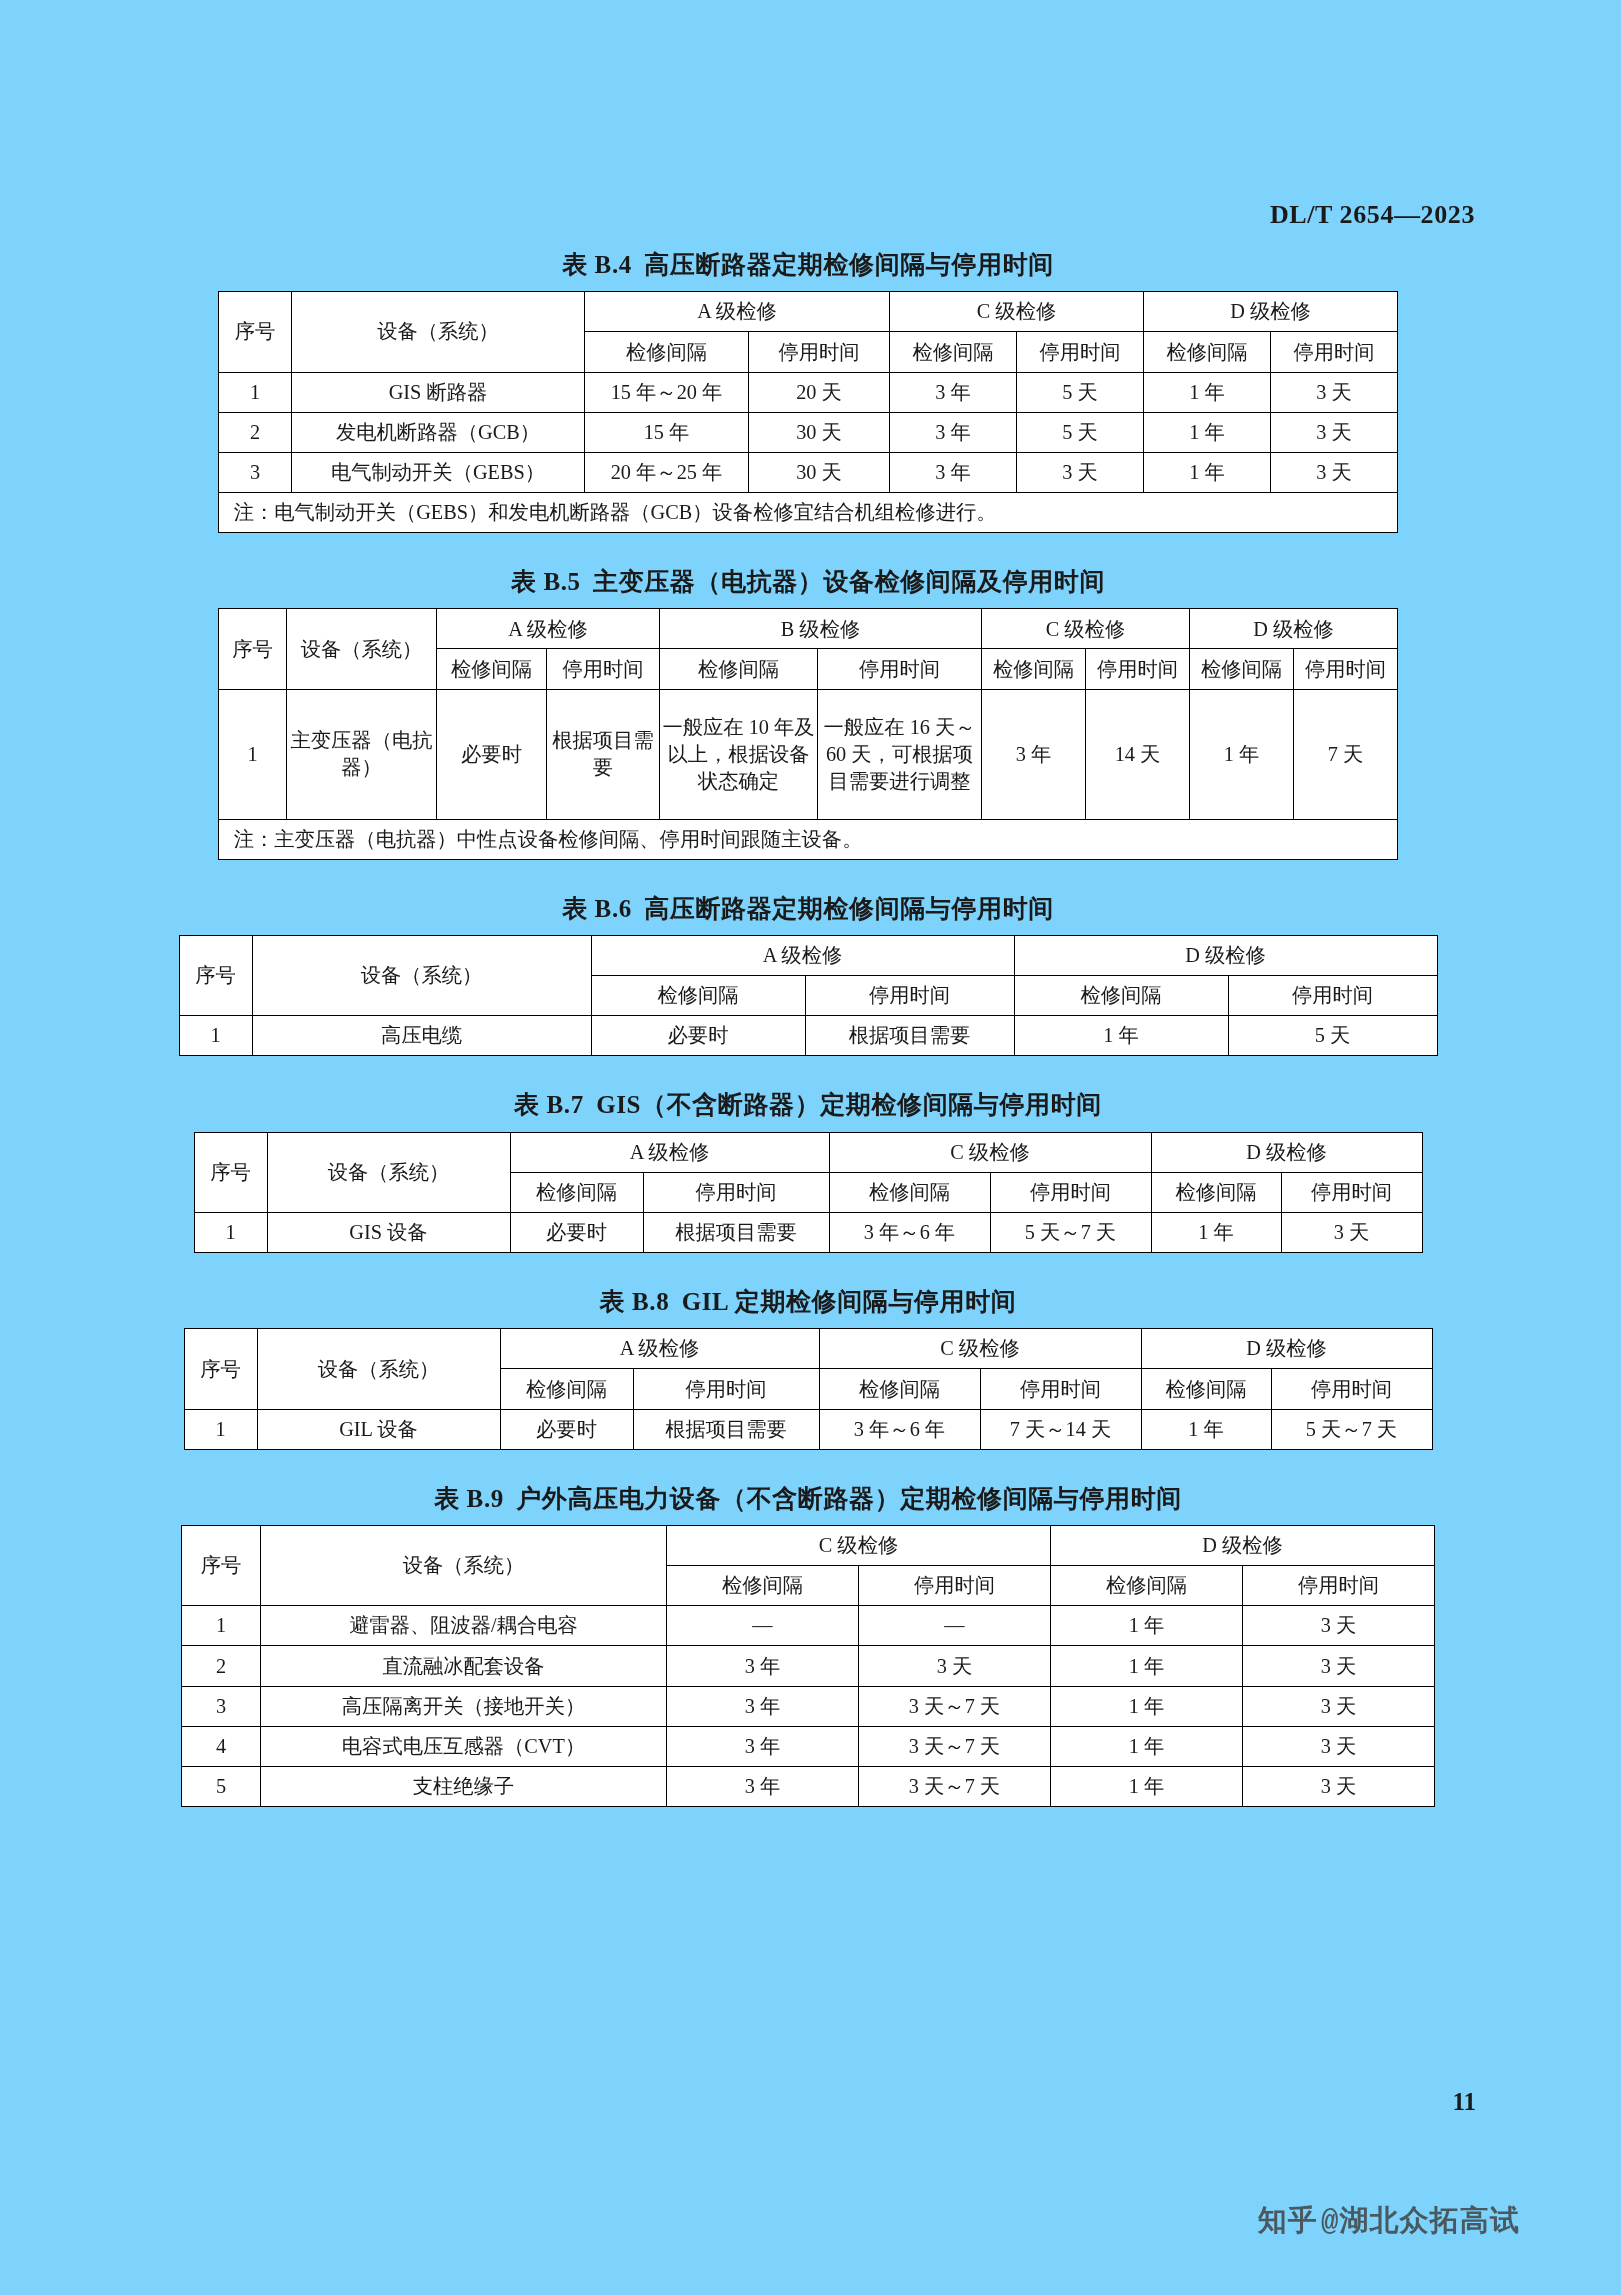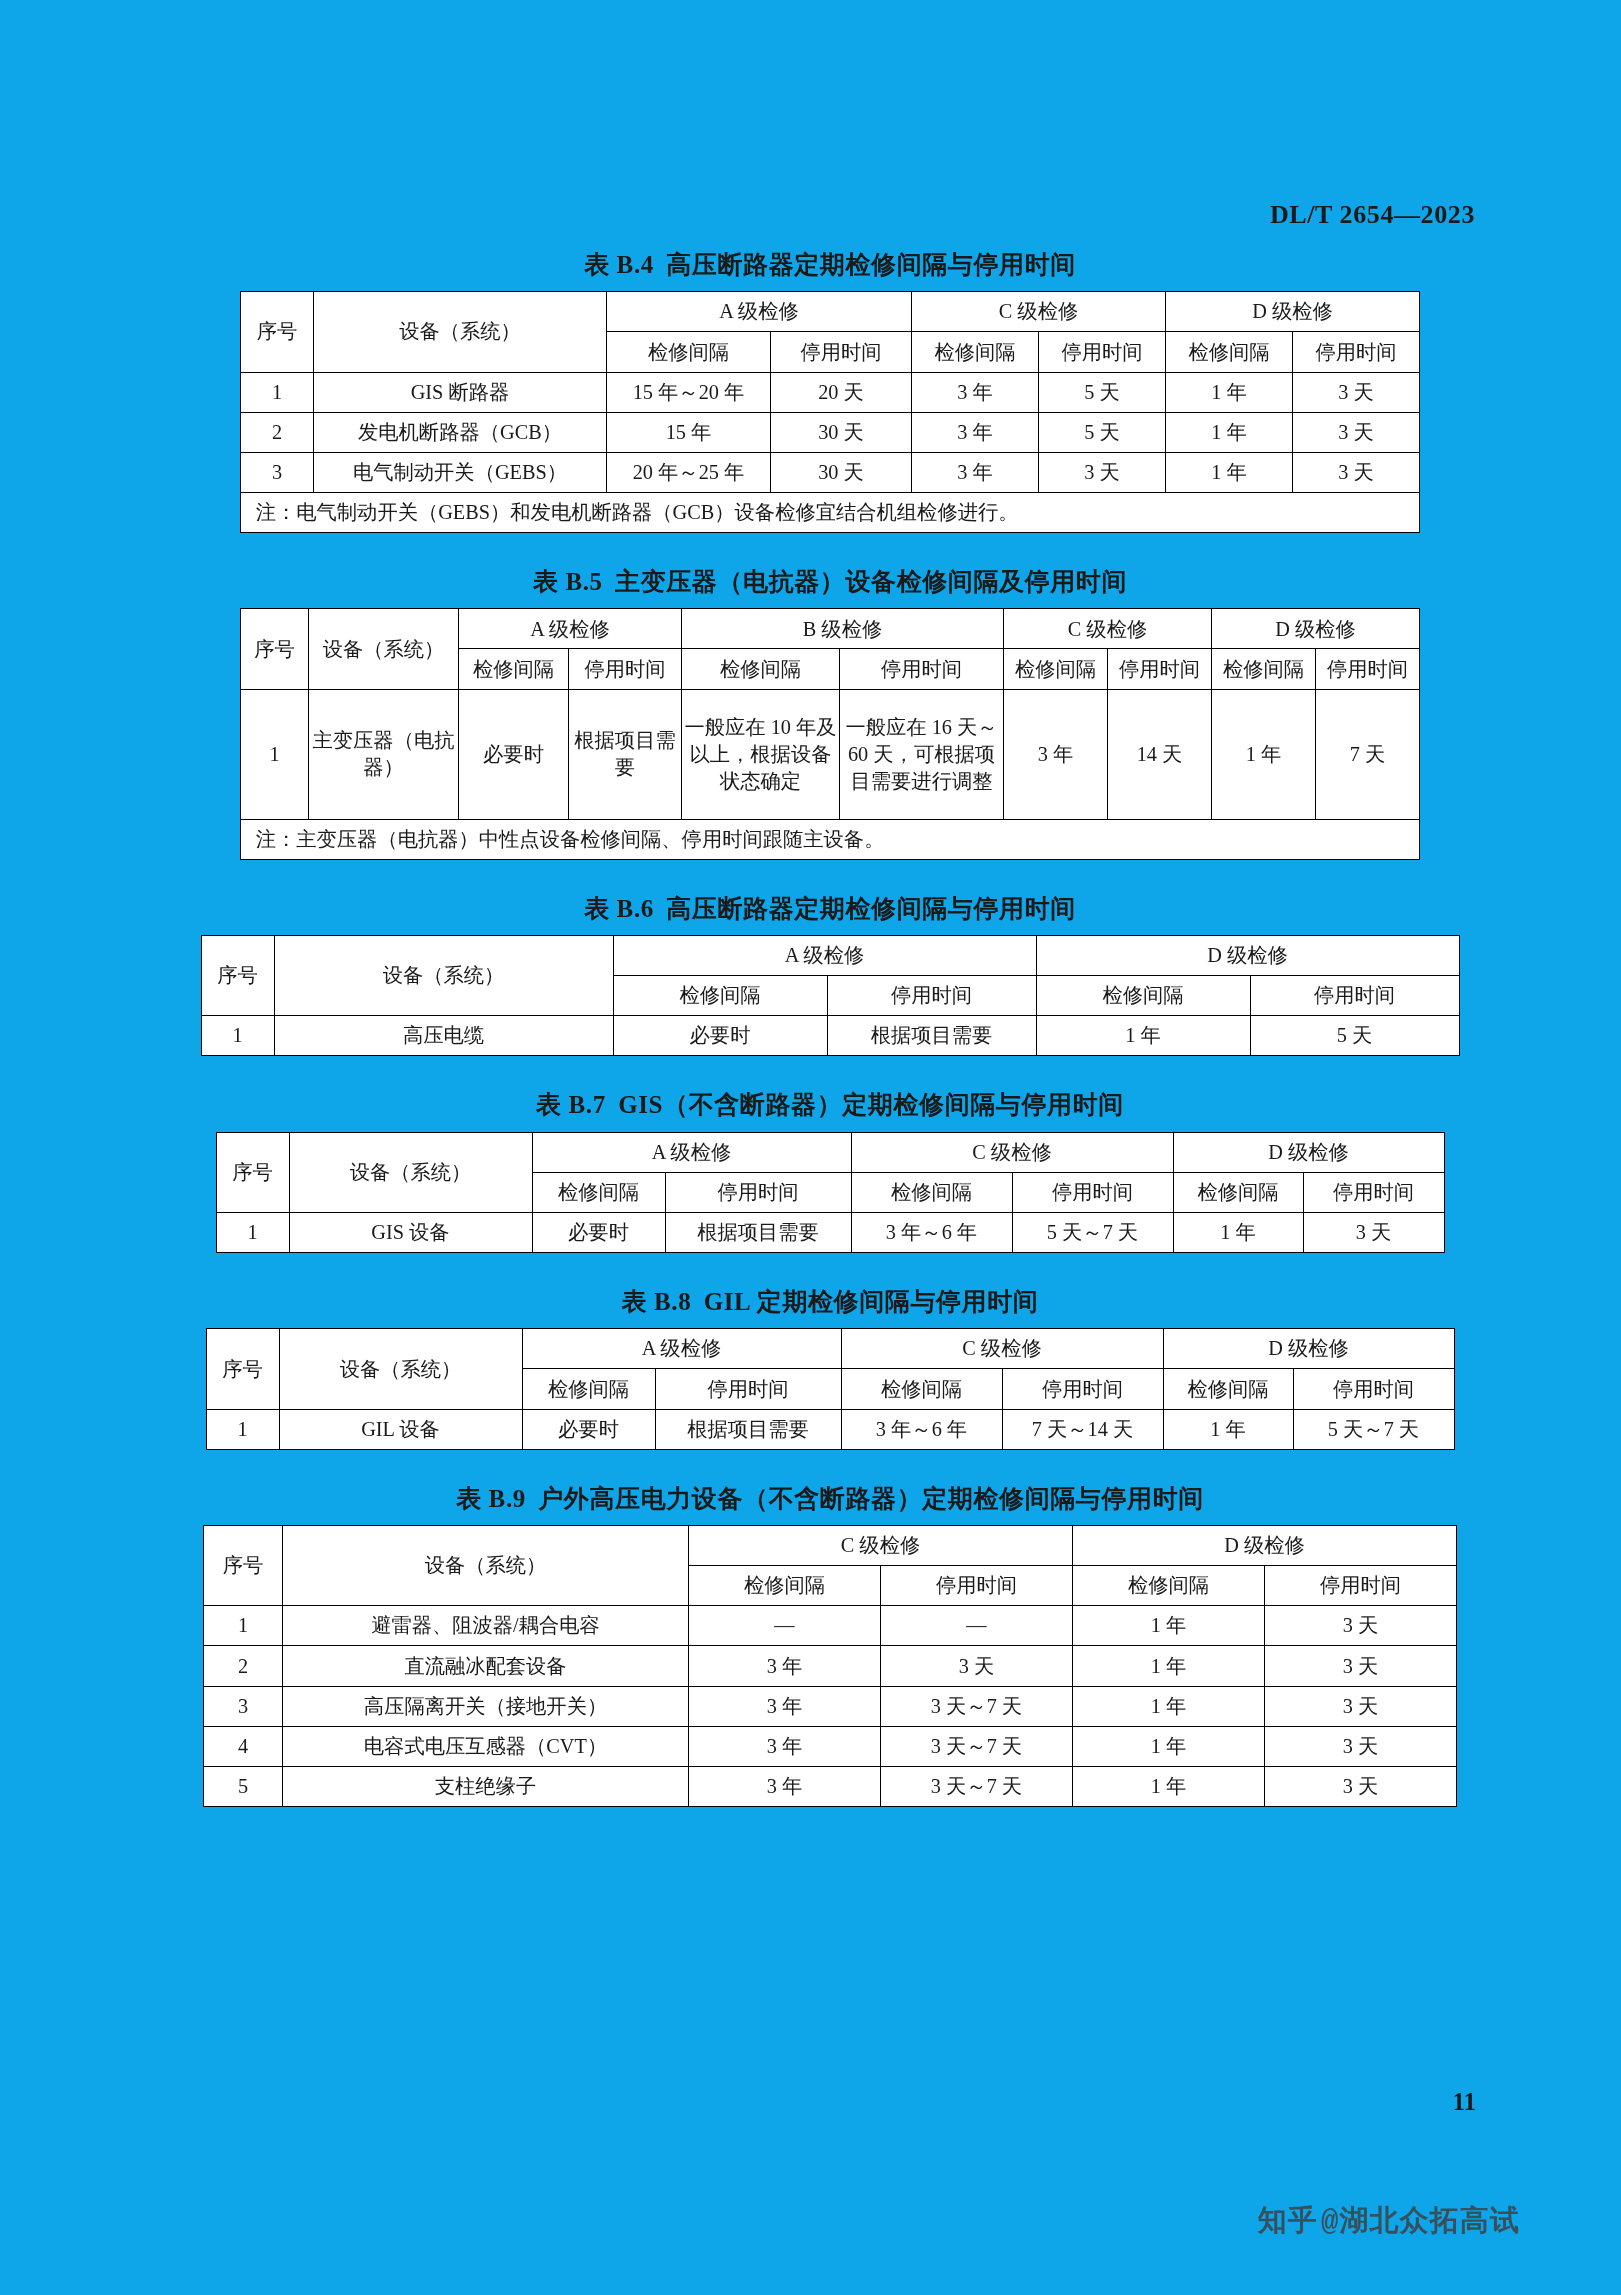--- a/index.html
+++ b/index.html
@@ -10,35 +10,35 @@
   body {
     width: 1622px;
     font-family: "Liberation Serif", "DejaVu Serif", serif;
     color: #1a1a1a;
     -webkit-font-smoothing: antialiased;
   }
   .page {
     position: relative;
     width: 1622px;
     height: 2295px;
-    background: #0ea5e9;
+    background: #7dd3fc;
     overflow: hidden;
   }
   .header {
     position: absolute;
     top: 200px;
     right: 147px;
     font-size: 26px;
     font-weight: bold;
     letter-spacing: 0.6px;
     font-family: "Liberation Serif", serif;
   }
   .content {
     position: absolute;
-    left: 198px;
+    left: 176px;
     top: 248px;
     width: 1264px;
   }
   .tbl-title {
     font-size: 25px;
     font-weight: bold;
     text-align: center;
     margin: 0 0 10.2px 0;
     letter-spacing: 0.6px;
   }

